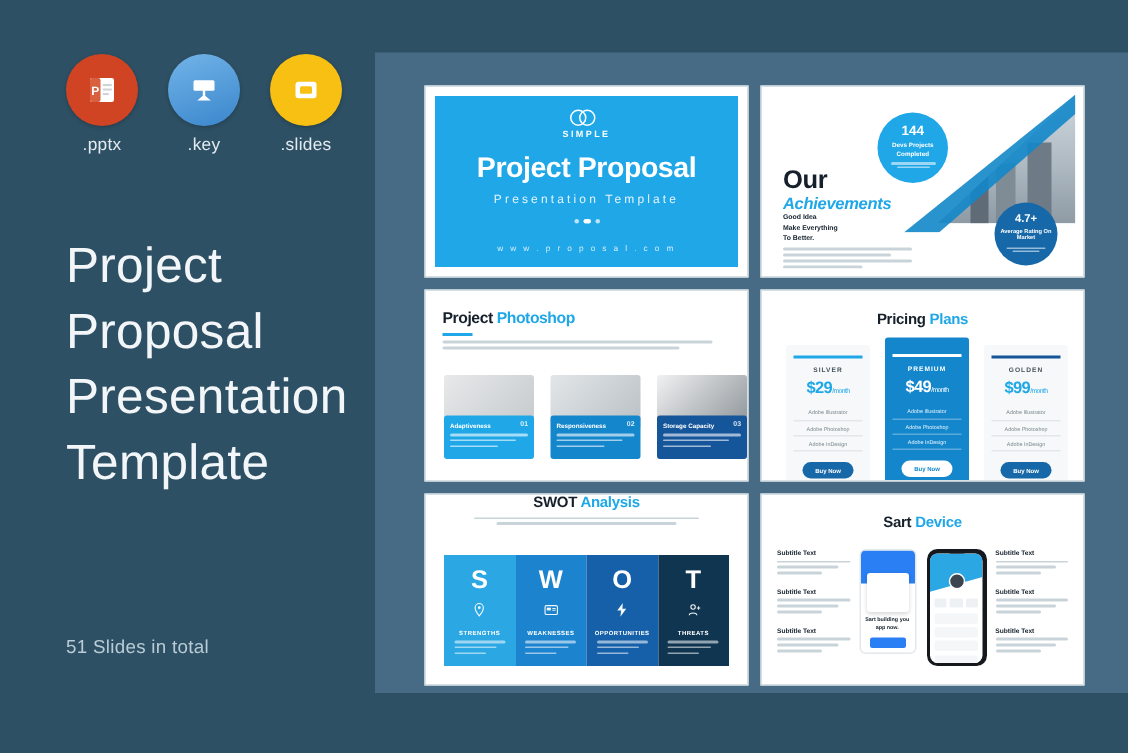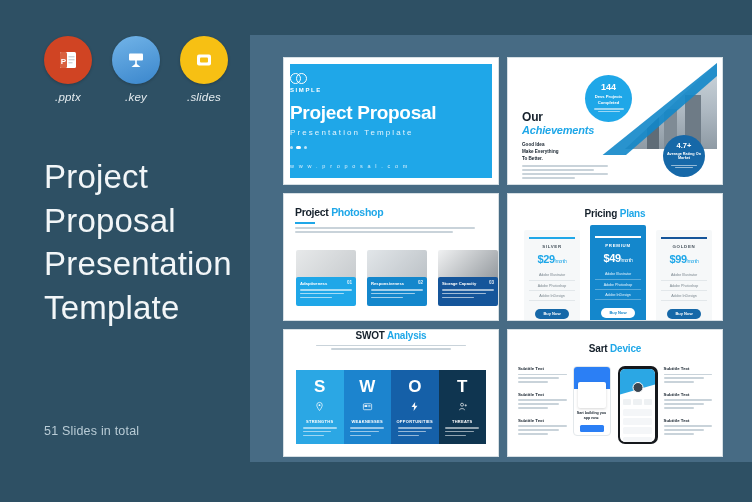--- a/index.html
+++ b/index.html
@@ -21,21 +21,21 @@
   .format-item { width: 48px; text-align: center; }
   .format-badge {
     width: 48px; height: 48px; border-radius: 50%;
     display: flex; align-items: center; justify-content: center;
     box-shadow: 0 1px 3px rgba(0,0,0,.22);
   }
   .badge-pptx { background: #d04423; }
   .badge-slides { background: #f7c013; }
   .badge-key { background: linear-gradient(160deg,#72b4e8,#3a86cc); }
   .format-label {
-    margin-top: 7px; color: #e4ebef; font-size: 11.5px; letter-spacing: .2px; font-style: italic;
+    margin-top: 7px; color: #e4ebef; font-size: 11.5px; letter-spacing: .2px;
   }
 
   .hero-title {
     margin-top: 52px;
     color: #f2f6f8;
     font-size: 33px;
     line-height: 1.32;
     font-weight: 400;
     letter-spacing: .2px;
   }
@@ -66,21 +66,21 @@
     position: relative;
     overflow: hidden;
     border: 1px solid #d6dfe4;
   }
 
   
   .cover-inner {
     position: absolute; left: 6px; top: 6px; right: 6px; bottom: 6px;
     background: #1FA7E8;
     display: flex; flex-direction: column;
-    align-items: flex-start; justify-content: center;
+    align-items: center; justify-content: center;
     color: #fff;
   }
   .cover-logo { width: 22px; height: 11px; position: relative; margin-bottom: 3px; }
   .cover-logo i {
     position: absolute; top: 0; width: 11px; height: 11px;
     border: 1.4px solid #fff; border-radius: 50%;
   }
   .cover-logo i:first-child { left: 0; }
   .cover-logo i:last-child { left: 6px; }
   .cover-simple { font-size: 6px; font-weight: 700; letter-spacing: 1.6px; }
@@ -108,21 +108,21 @@
     position: absolute; bottom: 0; right: 58px; width: 12px; height: 46px;
     background: #5f6c77;
   }
   .ach-swoosh {
     position: absolute; right: 0; top: 0; width: 130px; height: 92px;
     background: #1287c9;
     clip-path: polygon(100% 0, 100% 14%, 30% 100%, 12% 100%);
     opacity: .9;
   }
   .ach-heading { position: absolute; left: 9px; top: 47px; }
-  .ach-heading .l1 { font-size: 12px; font-weight: 700; color: #15202b; letter-spacing: -.2px; }
+  .ach-heading .l1 { font-size: 17px; font-weight: 700; color: #15202b; letter-spacing: -.2px; }
   .ach-heading .l2 { font-size: 11px; font-weight: 700; color: #1FA7E8; letter-spacing: -.2px; font-style: italic; }
   .ach-body { position: absolute; left: 9px; top: 78px; width: 86px; }
   .ach-body .bold { font-size: 4.6px; font-weight: 700; color: #16222d; line-height: 1.55; }
   .lines { margin-top: 3px; }
   .lines i { display: block; height: 1.6px; background: #c9d3da; margin-bottom: 2.3px; border-radius: 1px; }
   .lines i.s { width: 62%; }
   .lines i.m { width: 84%; }
   .circ {
     position: absolute; border-radius: 50%;
     display: flex; flex-direction: column; align-items: center; justify-content: center;

